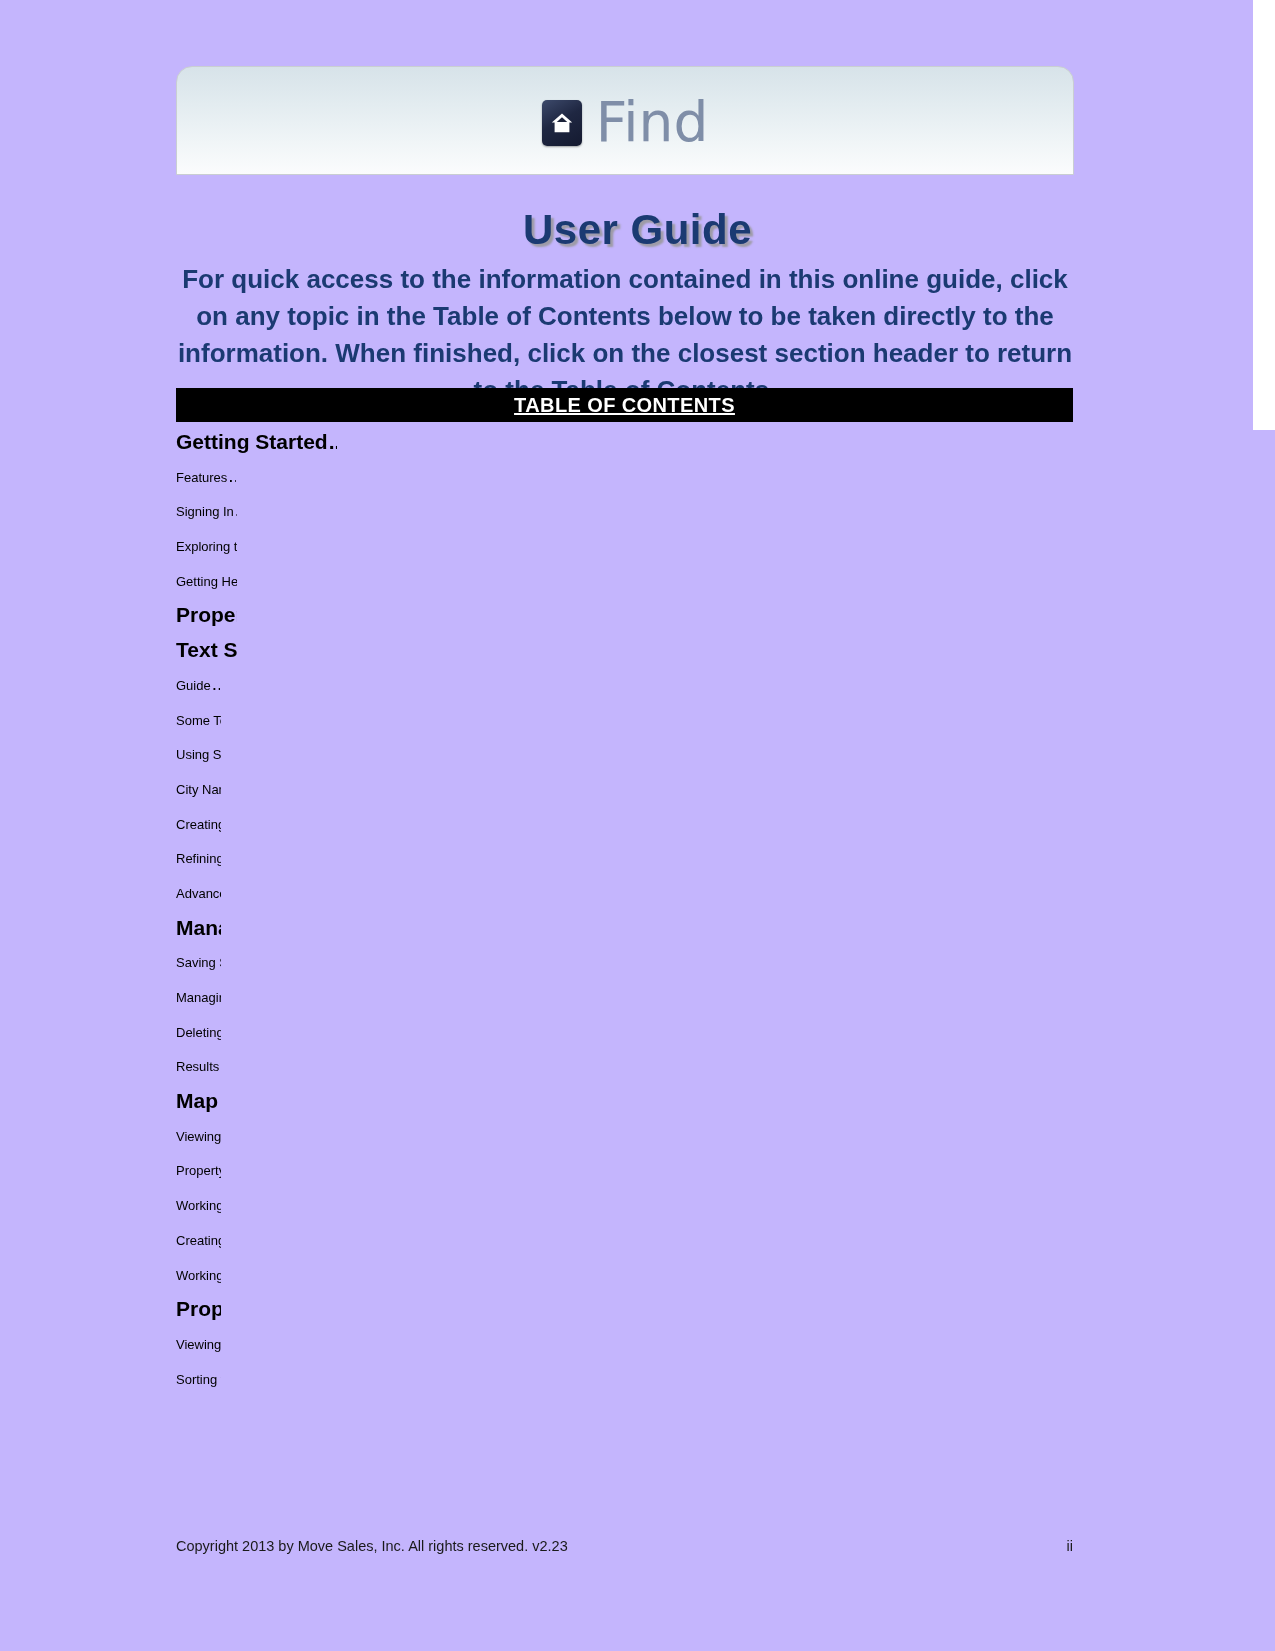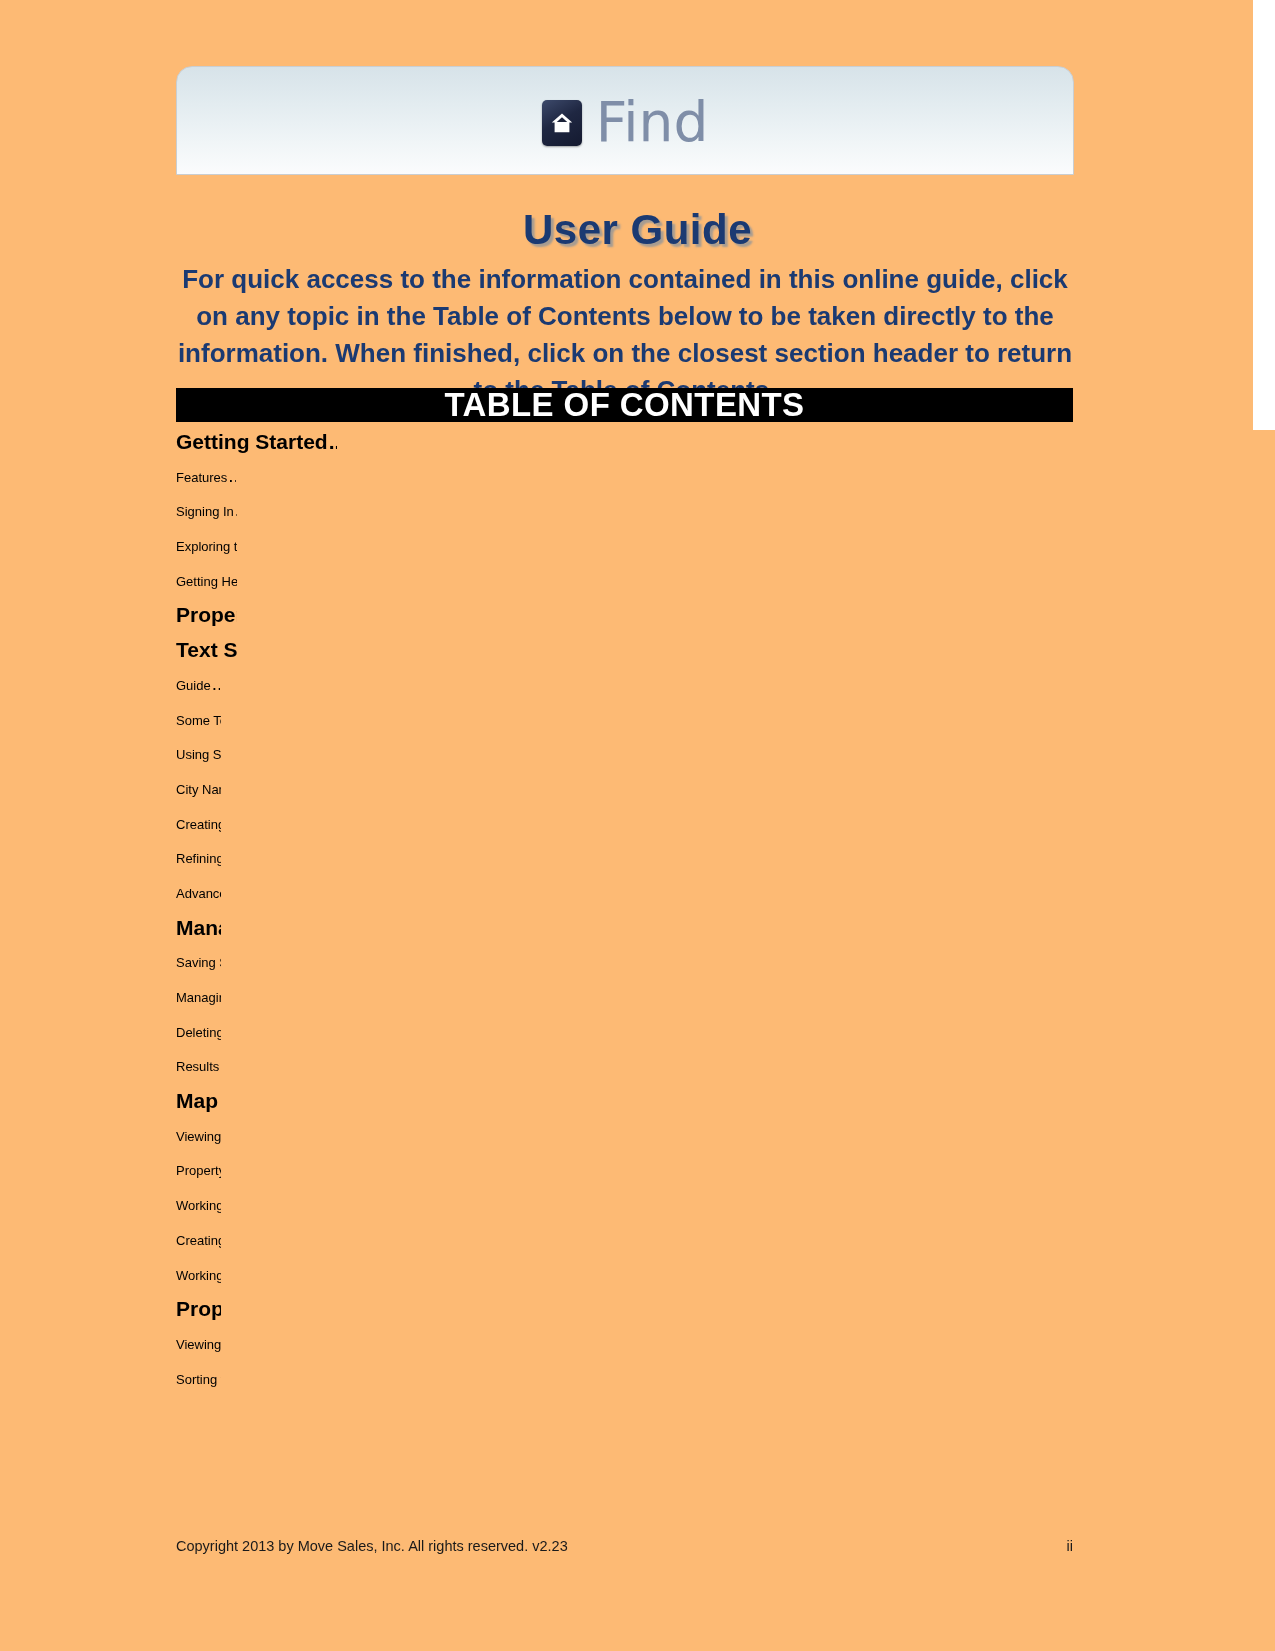--- a/index.html
+++ b/index.html
@@ -12,21 +12,21 @@
     height: 1651px;
     font-family: "Liberation Sans", sans-serif;
     position: relative;
     overflow: hidden;
   }
 
   .page {
     position: relative;
     width: 1253px;
     height: 1651px;
-    background: #fdba74;
+    background: #c4b5fd;
   }
 
   
   .banner {
     position: absolute;
     left: 176px;
     top: 66px;
     width: 898px;
     height: 109px;
     border: 1px solid #c9ced2;
@@ -94,26 +94,27 @@
 
   
   .toc-bar {
     position: absolute;
     left: 176px;
     top: 388px;
     width: 897px;
     height: 34px;
     background: #000000;
     color: #ffffff;
-    font-size: 33px;
+    font-size: 20px;
     font-weight: bold;
     display: flex;
     align-items: center;
     justify-content: center;
     letter-spacing: 0.4px;
+    text-decoration: underline;
   }
 
   
   .toc {
     position: absolute;
     left: 176px;
     top: 430px;
     width: 897px;
   }
   .toc-row {

